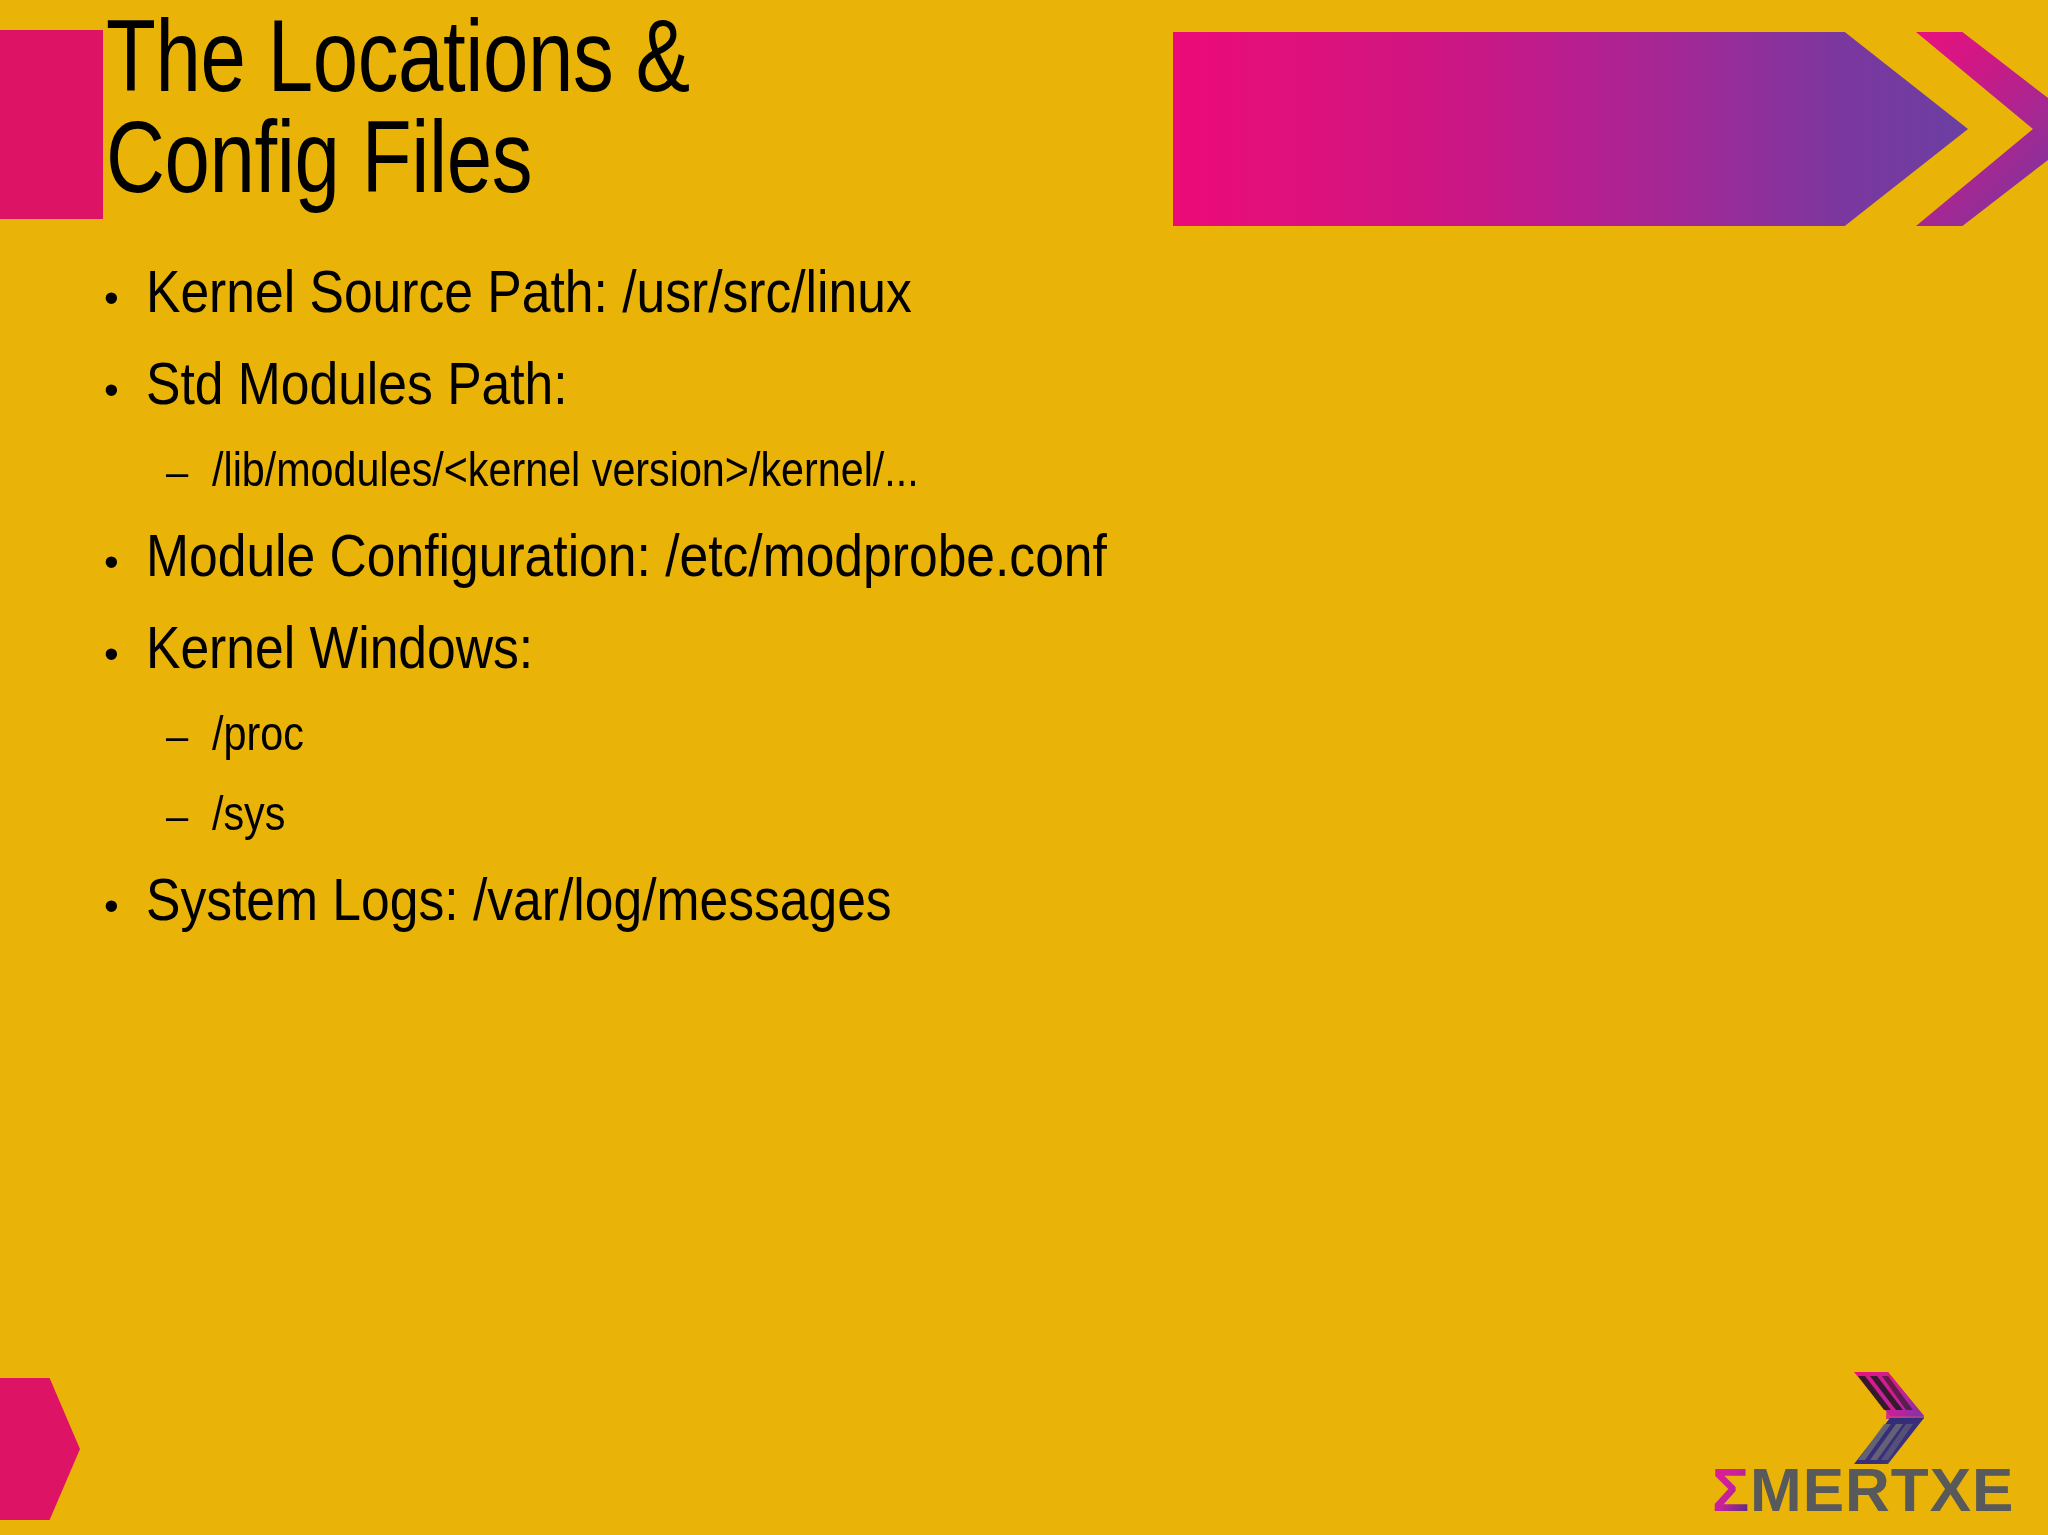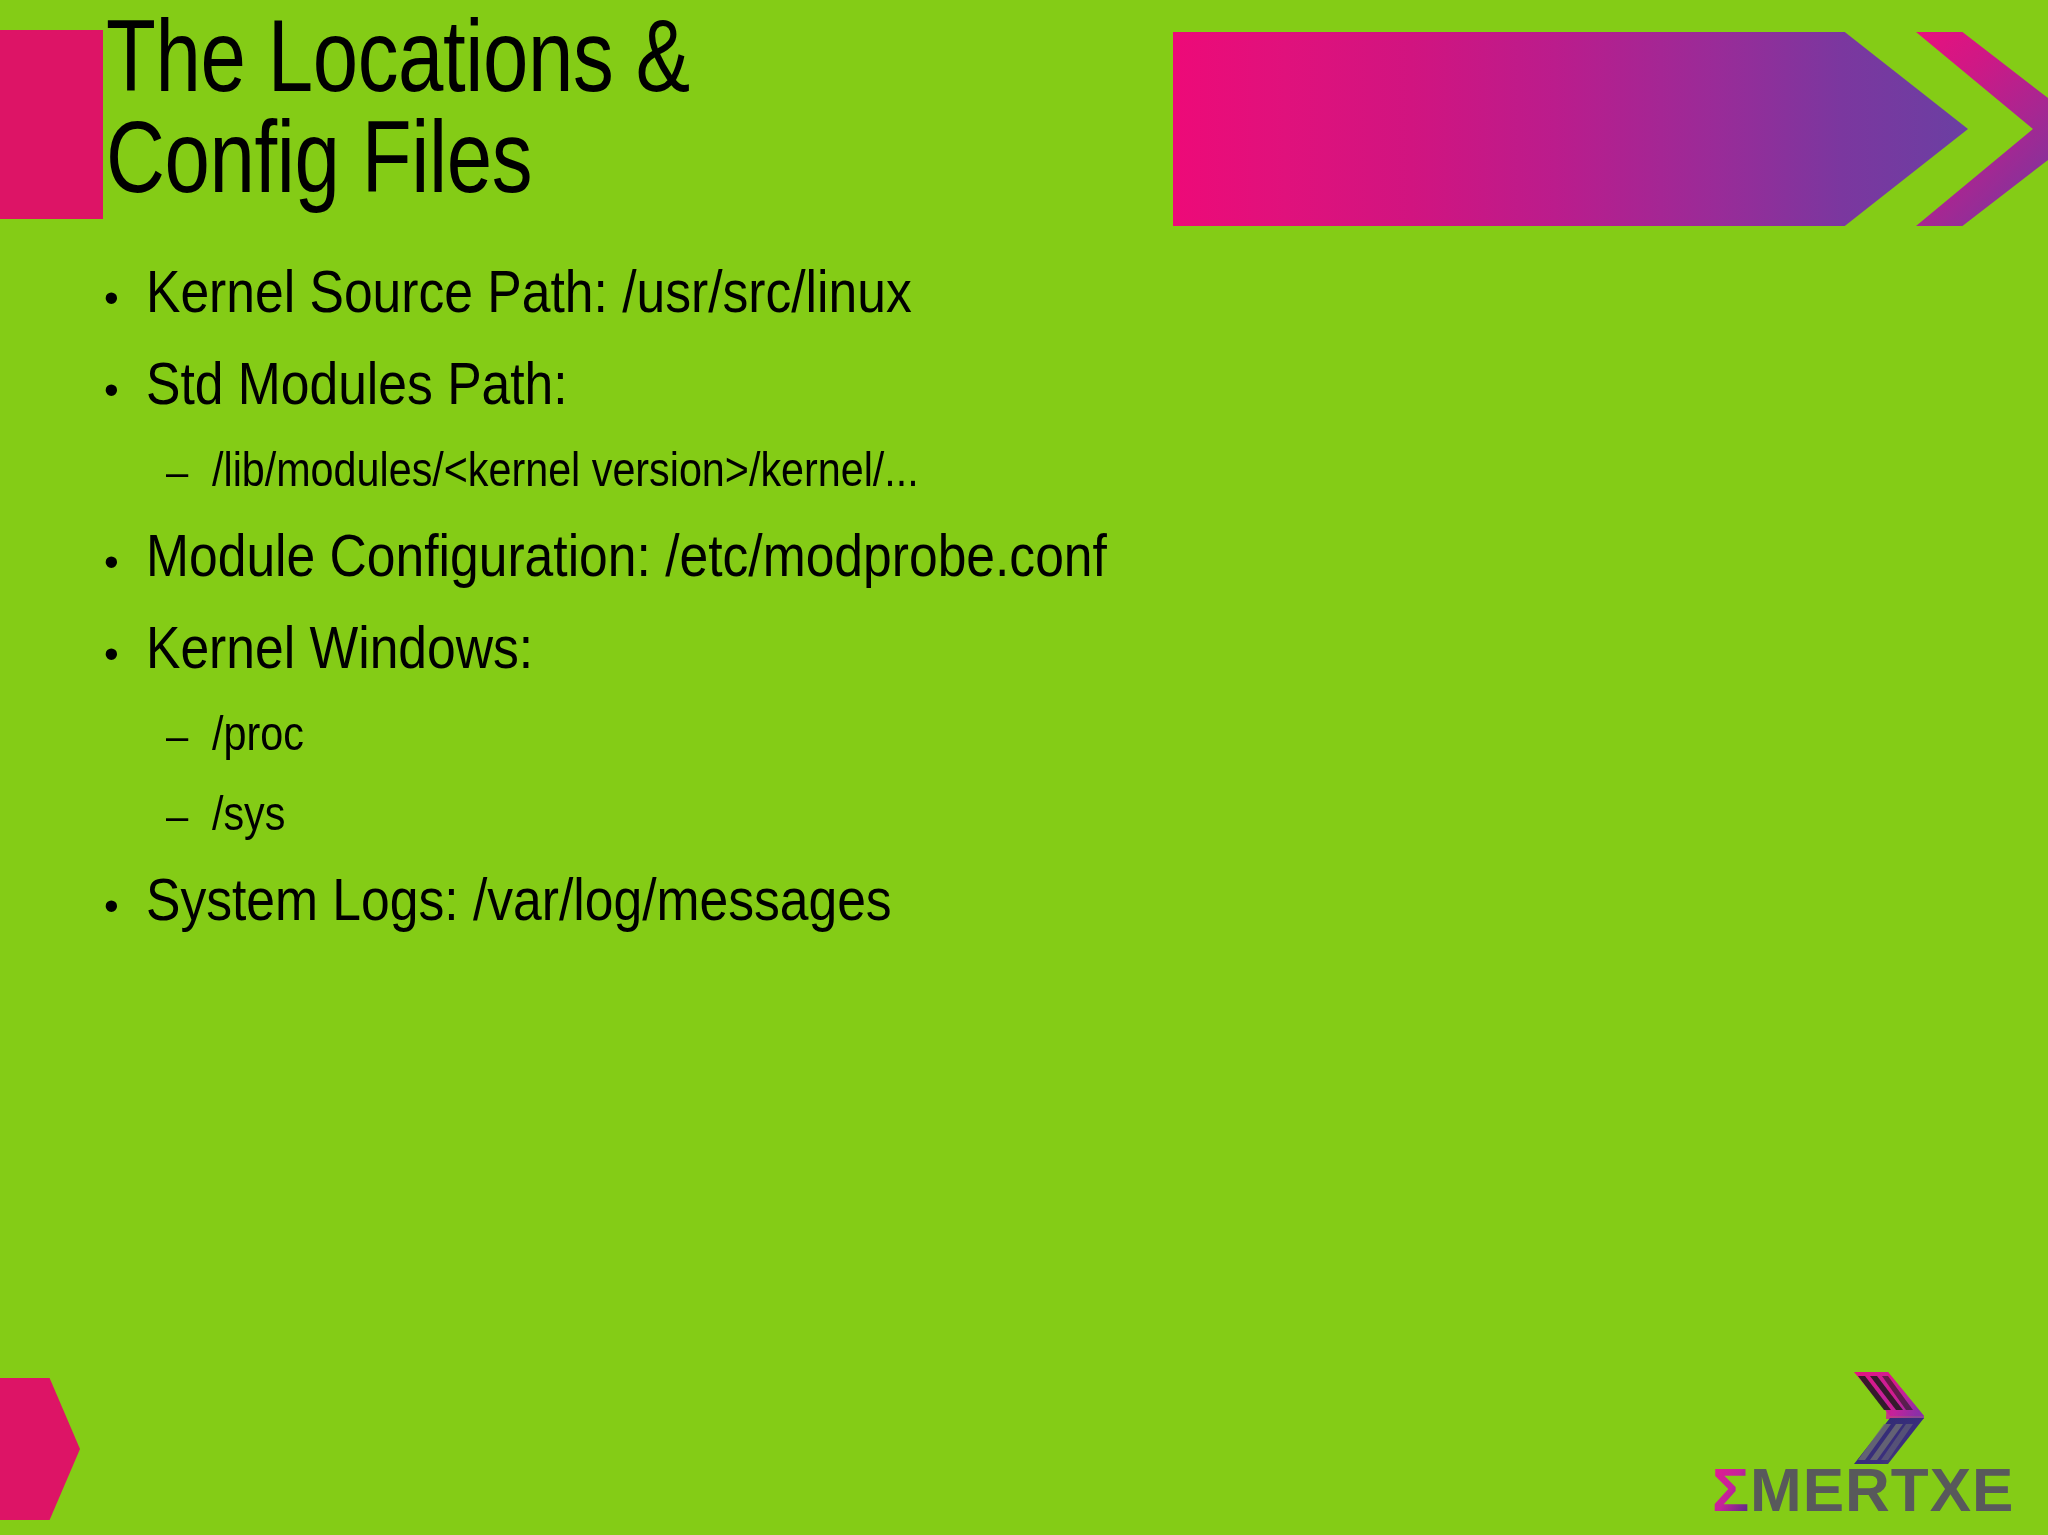--- a/index.html
+++ b/index.html
@@ -11,21 +11,21 @@
     width: 2048px;
     height: 1535px;
     overflow: hidden;
     font-family: "Liberation Sans", "DejaVu Sans", sans-serif;
   }
 
   .slide {
     position: relative;
     width: 2048px;
     height: 1535px;
-    background: #84cc16;
+    background: #eab308;
     overflow: hidden;
   }
 
   
   .title-accent-bar {
     position: absolute;
     left: 0px;
     top: 30px;
     width: 103px;
     height: 189px;

